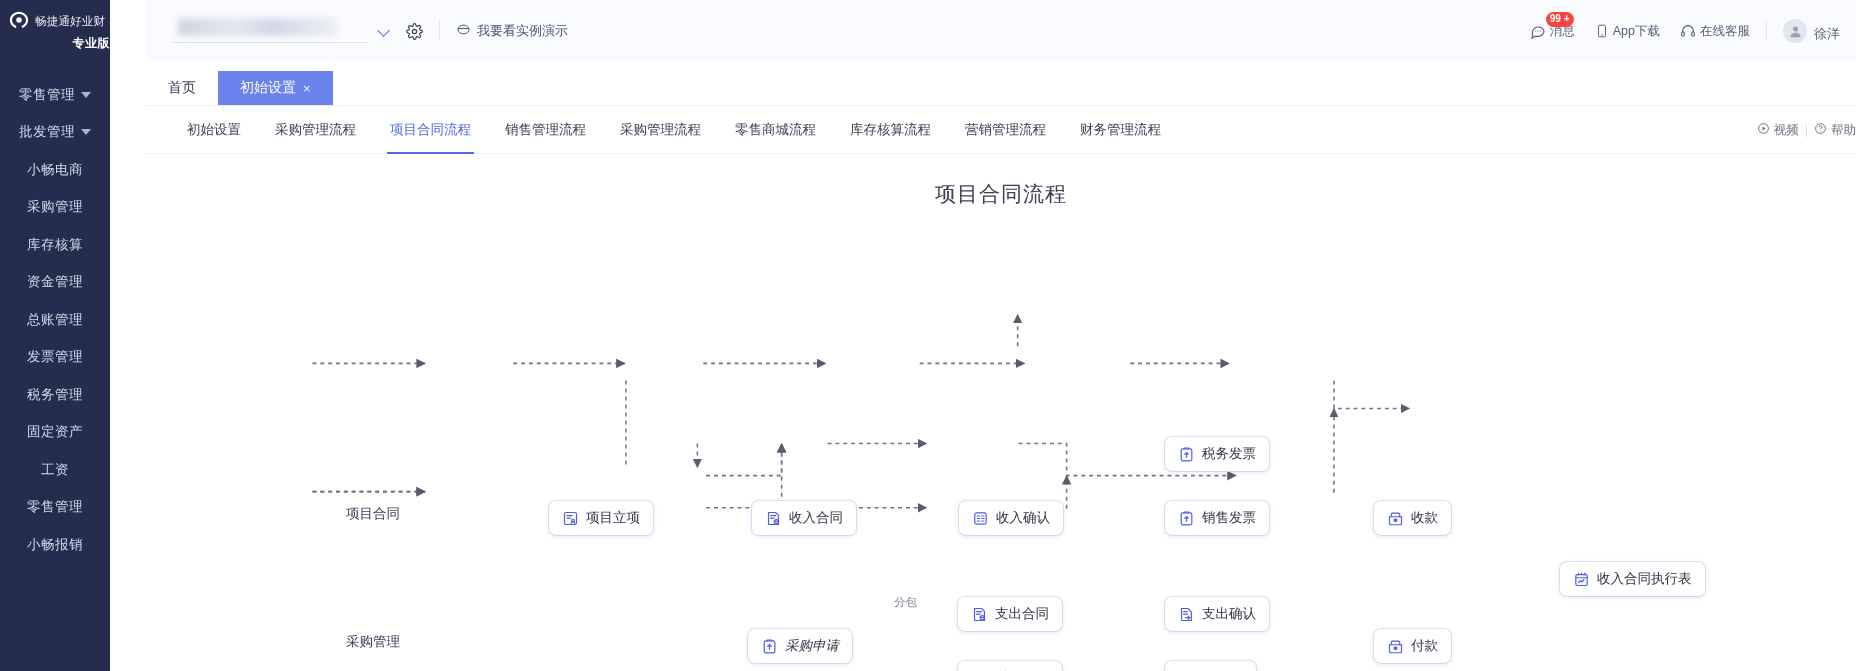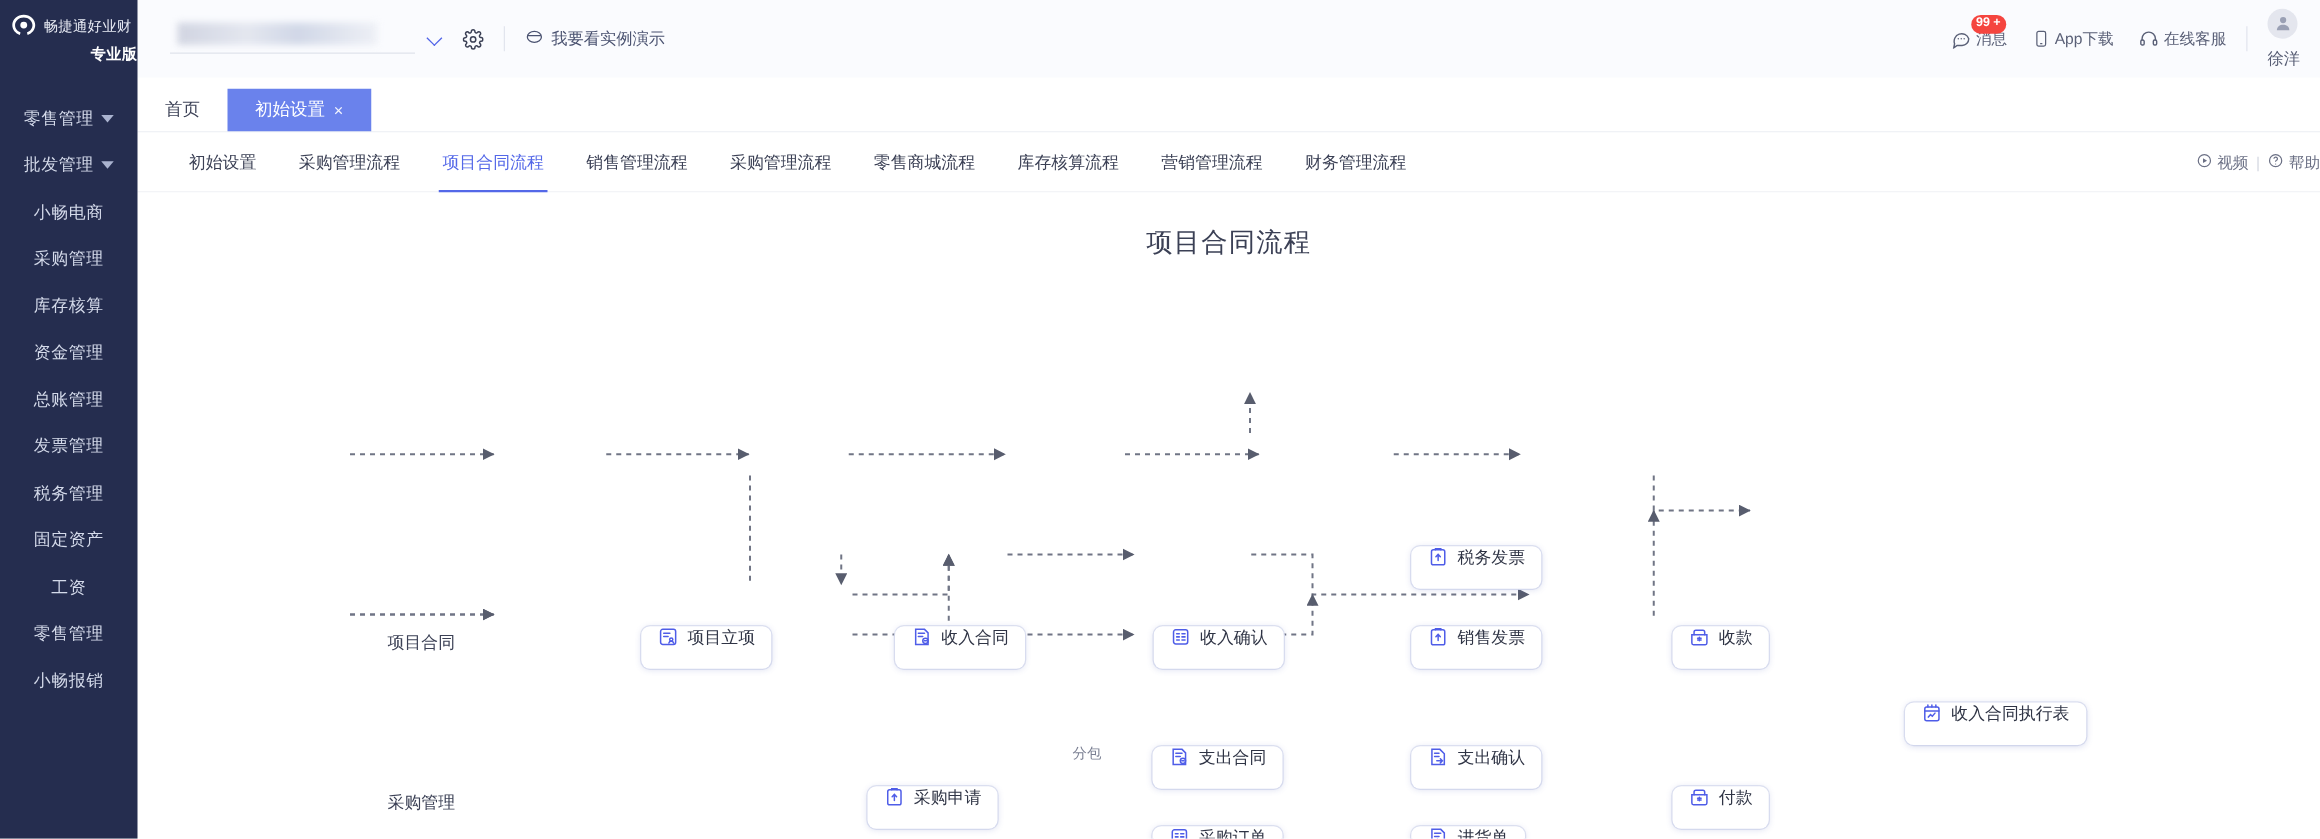--- a/index.html
+++ b/index.html
@@ -1,21 +1,21 @@
 <!DOCTYPE html>
 <html><head>
 <meta charset="utf-8">
 <style>
   * { box-sizing: border-box; margin: 0; padding: 0; }
   html, body {
     width: 1856px; height: 671px;
     font-family: "Liberation Sans", "DejaVu Sans", sans-serif;
     background: #ffffff; overflow: hidden;
   }
-  .app { position: relative; width: 1856px; height: 671px; display: flex; }
+  .app { position: relative; width: 1856px; height: 671px; display: flex; gap: 36px; }
 
   
   .sidebar {
     width: 110px; height: 671px; background: #252d4f;
     flex: 0 0 110px; position: relative; z-index: 5;
   }
   .logo-box { height: 62px; padding: 10px 0 0 0; position: relative; }
   .logo-row { display: flex; align-items: center; gap: 5px; padding-left: 8px; }
   .logo-mark {
     width: 22px; height: 22px; flex: 0 0 22px;
@@ -73,21 +73,21 @@
   .top-actions { display: flex; align-items: center; gap: 20px; }
   .top-act {
     display: flex; align-items: center; gap: 4px; color: #5a6077;
     font-size: 12.5px; cursor: pointer; position: relative;
   }
   .badge {
     position: absolute; top: -11px; left: 16px; background: #f5453f; color: #fff;
     font-size: 10px; line-height: 14px; height: 15px; padding: 0 4px;
     border-radius: 8px; font-weight: bold; white-space: nowrap;
   }
-  .avatar-wrap { display: flex; align-items: flex-start; gap: 7px; flex-direction: column; }
+  .avatar-wrap { display: flex; align-items: flex-end; gap: 7px; }
   .avatar {
     width: 24px; height: 24px; border-radius: 50%; background: #e4e6ee;
     display: flex; align-items: center; justify-content: center;
   }
   .user-name { font-size: 13px; color: #565c73; white-space: nowrap; }
 
   
   .pagetabs {
     height: 44px; background: #ffffff; display: flex; align-items: flex-end;
     flex: 0 0 44px; border-bottom: 1px solid #eceef4;
@@ -126,21 +126,21 @@
   .canvas { flex: 1; position: relative; background: #ffffff; overflow: hidden; }
   .diagram-title {
     position: absolute; left: 0; right: 0; top: 26px; text-align: center;
     font-size: 21px; color: #3b4055; letter-spacing: 1px;
   }
   .lane-label {
     position: absolute; font-size: 13.5px; color: #3b4055; white-space: nowrap;
   }
   .node {
     position: absolute; height: 34px; background: #ffffff;
-    border-radius: 7px; display: flex; gap: 7px;
+    border-radius: 7px; display: flex; align-items: center; gap: 7px;
     padding: 0 13px; font-size: 13.5px; color: #2f3445; white-space: nowrap;
     box-shadow: 0 1px 5px rgba(86,98,185,.20), 0 0 0 1px rgba(226,229,243,.9);
     cursor: pointer;
   }
   .node .ico { width: 17px; height: 17px; flex: 0 0 17px; display: flex; }
   .edge-label {
     position: absolute; font-size: 11.5px; color: #7a7f92; white-space: nowrap;
   }
   svg.wires { position: absolute; left: 0; top: 0; width: 100%; height: 100%; pointer-events: none; }
 </style>
@@ -431,21 +431,21 @@
             <span class="ico">
               <svg width="17" height="17" viewBox="0 0 24 24" fill="none" stroke="#4f5de8" stroke-width="1.7" stroke-linecap="round">
                 <rect x="4" y="5" width="16" height="15.5" rx="2.2"></rect>
                 <path d="M4 9.5h16"></path>
                 <path d="M7.5 5V2.8M12 5V2.8M16.5 5V2.8"></path>
                 <path d="M8 16.5l2.5-2.8 2 1.8 3-3.5"></path>
               </svg>
             </span>
             <span>收入合同执行表</span>
           </div>
-          <div class="node" style="left: 584px; top: 475px;">
+          <div class="node" style="left: 602px; top: 475px; font-style: italic;">
             <span class="ico">
               <svg width="17" height="17" viewBox="0 0 24 24" fill="none" stroke="#4f5de8" stroke-width="1.7" stroke-linecap="round">
                 <rect x="4.5" y="4" width="15" height="17" rx="2.2"></rect>
                 <path d="M9 4V2.8h6V4"></path>
                 <path d="M12 16V9.5M9.5 11.8L12 9.2l2.5 2.6"></path>
               </svg>
             </span>
             <span>采购申请</span>
           </div>
           <div class="node" style="left: 812px; top: 443px;">

